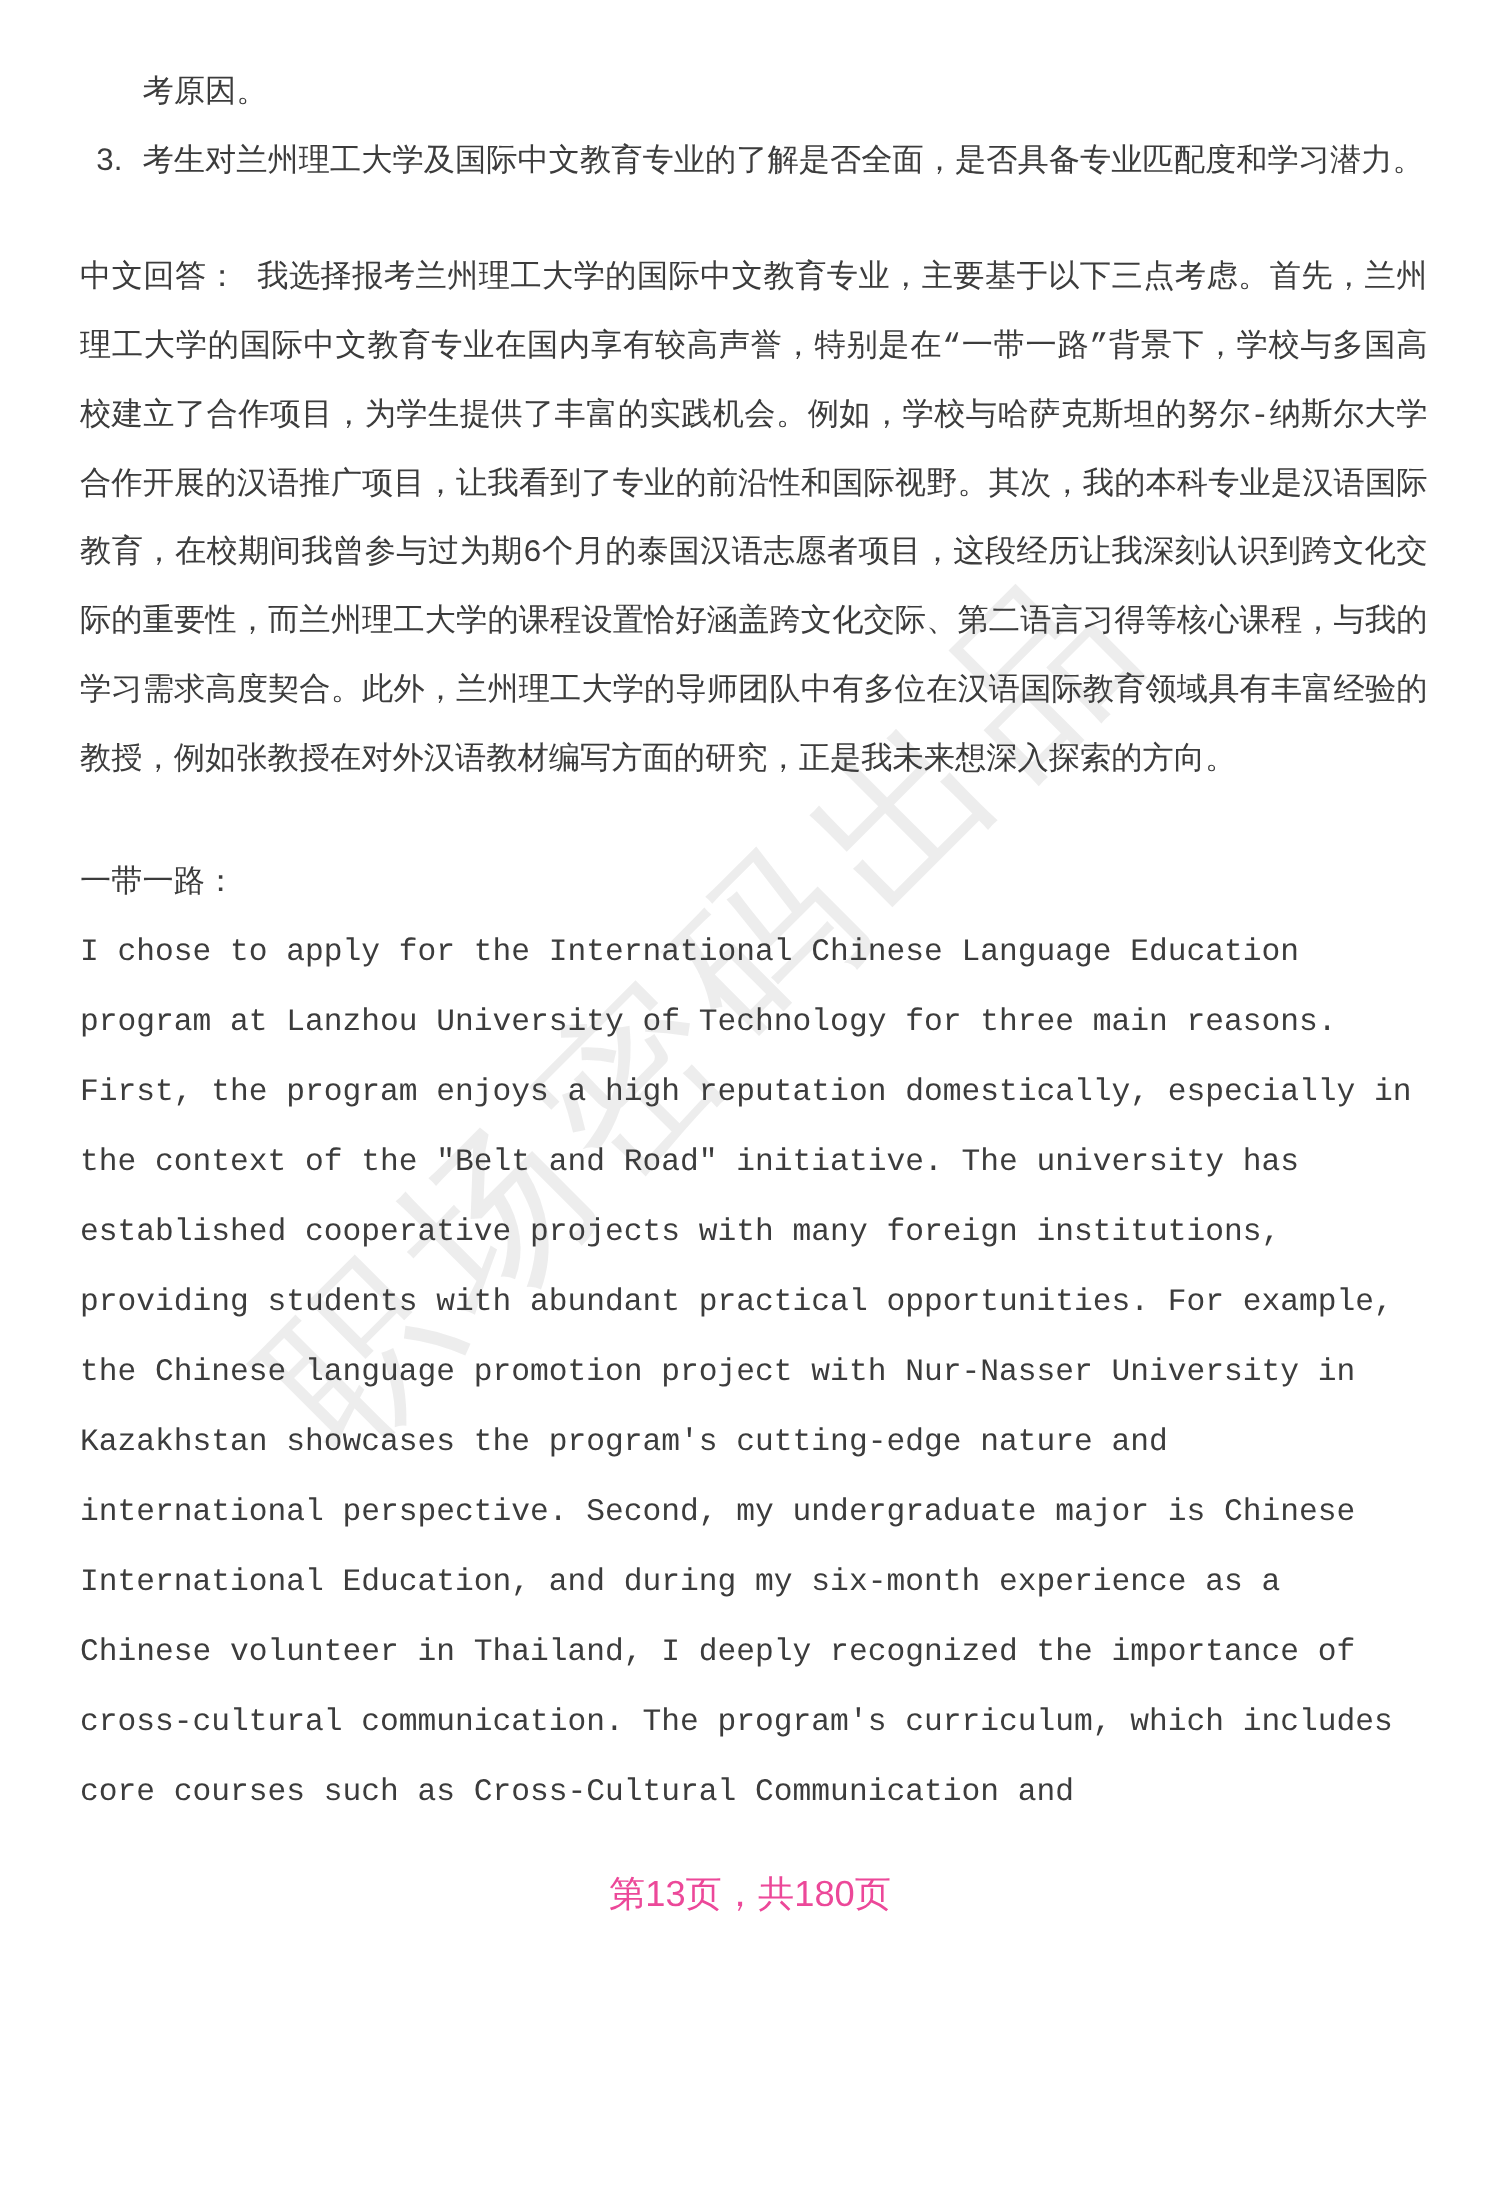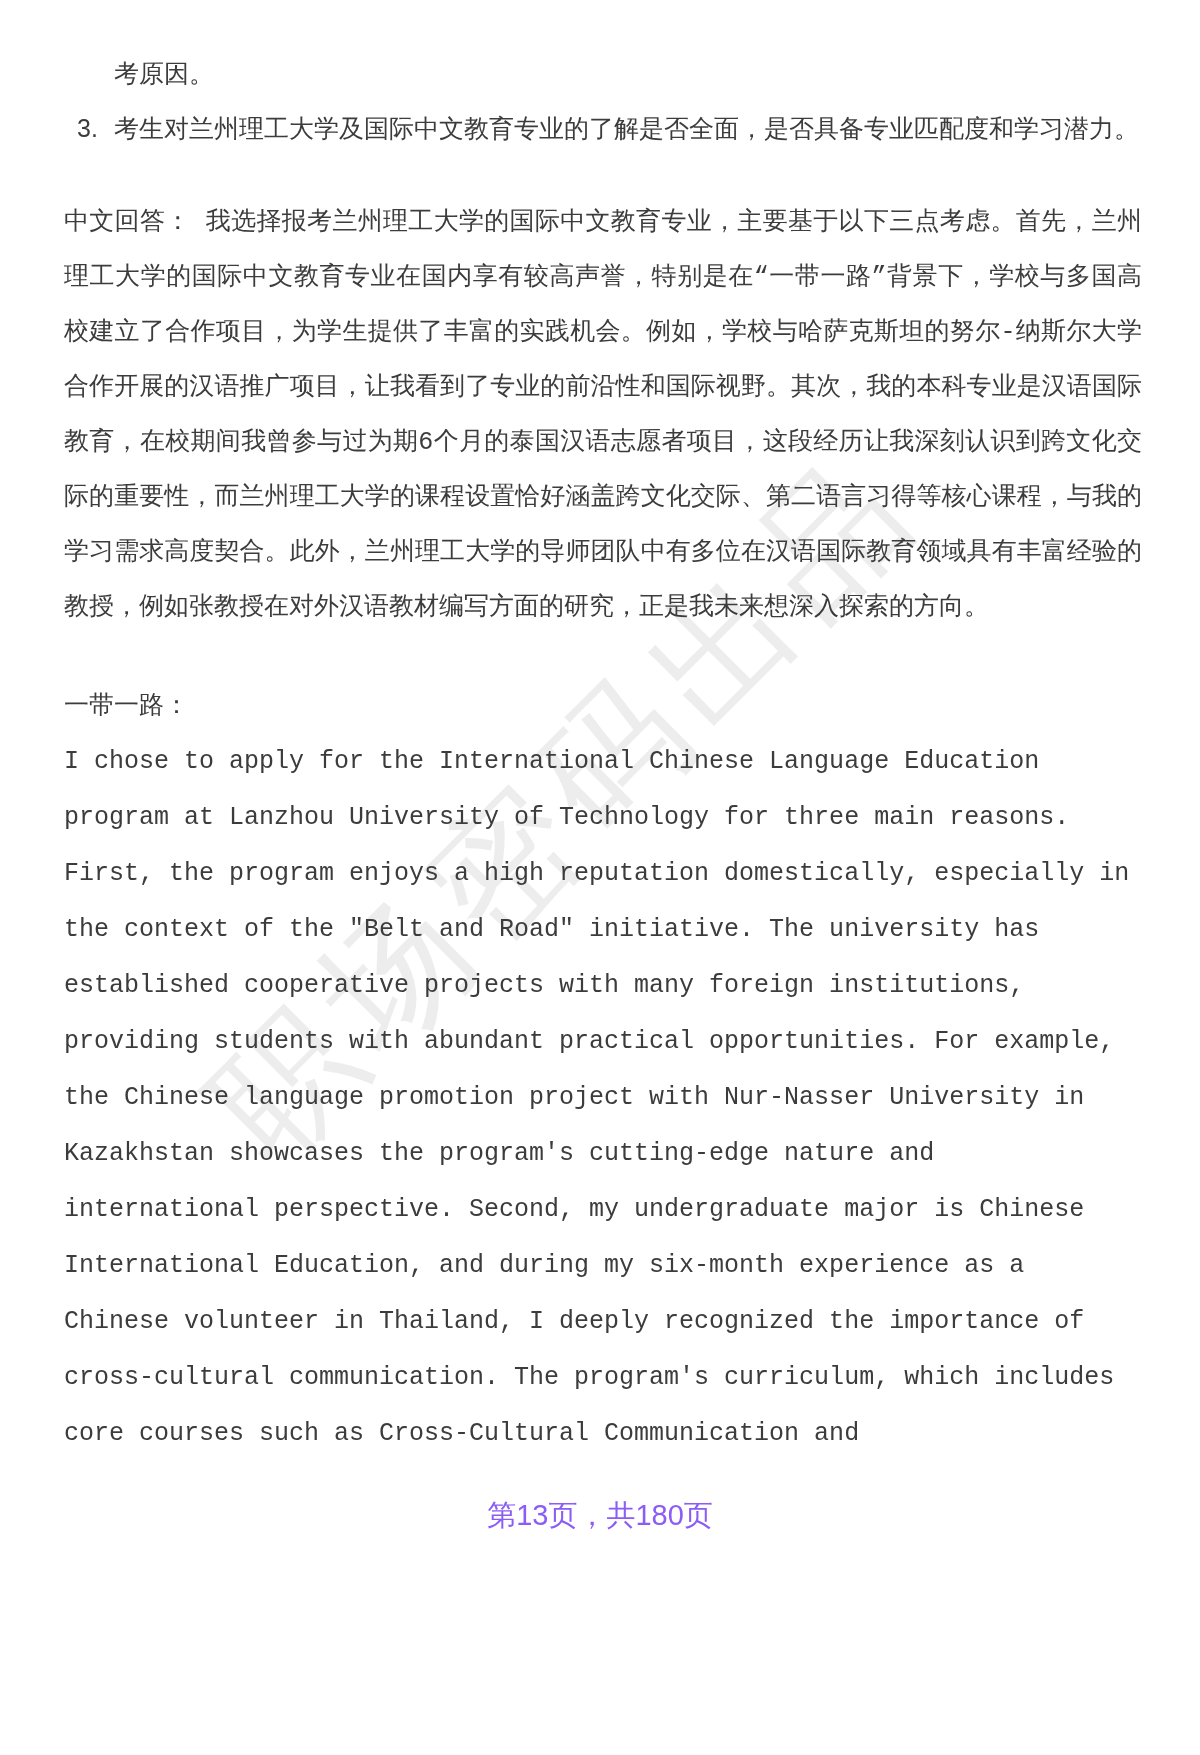--- a/index.html
+++ b/index.html
@@ -69,21 +69,21 @@
     line-height: 56px;
     text-align: left;
   }
   .footer {
     position: absolute;
     left: 0;
     right: 0;
     top: 1496px;
     text-align: center;
     font-size: 29px;
-    color: #8b5cf6;
+    color: #ec4899;
     z-index: 1;
   }
 </style>
 </head>
 <body>
 
 <div class="page">
 
   <div class="watermark">职场密码出品</div>
 

